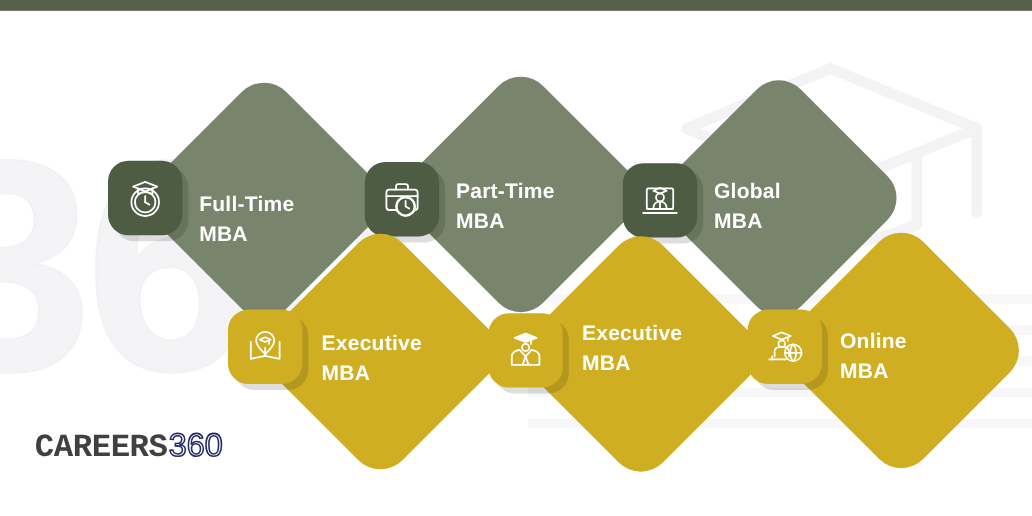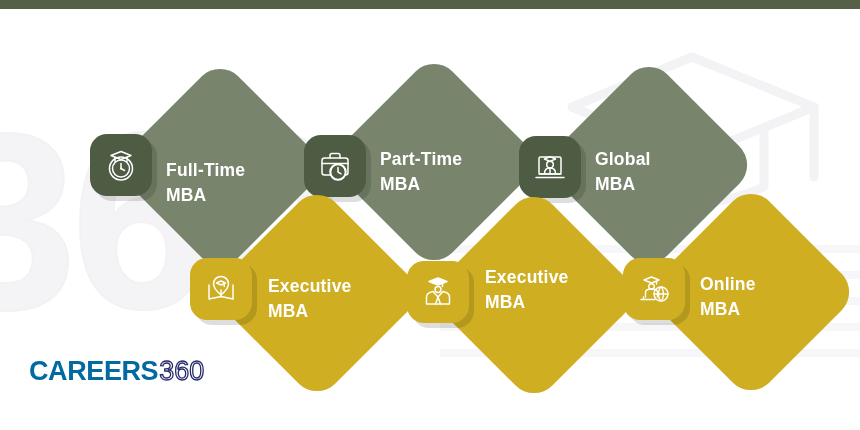--- a/index.html
+++ b/index.html
@@ -146,22 +146,22 @@
     left: 29px;
     top: 358px;
     display: flex;
     align-items: baseline;
     line-height: 1;
   }
   .logo-careers {
     font-size: 27px;
     font-weight: bold;
     letter-spacing: -0.4px;
-    color: #0369a1;
-    font-family: Liberation Sans, sans-serif;
+    color: #404040;
+    font-family: Liberation Mono, monospace;
   }
   .logo-360 {
     font-size: 27px;
     font-weight: normal;
     letter-spacing: 0px;
     color: #ffffff;
     -webkit-text-stroke: 1.3px #252a6b;
     font-family: "Liberation Sans", sans-serif;
     margin-left: 1px;
   }

